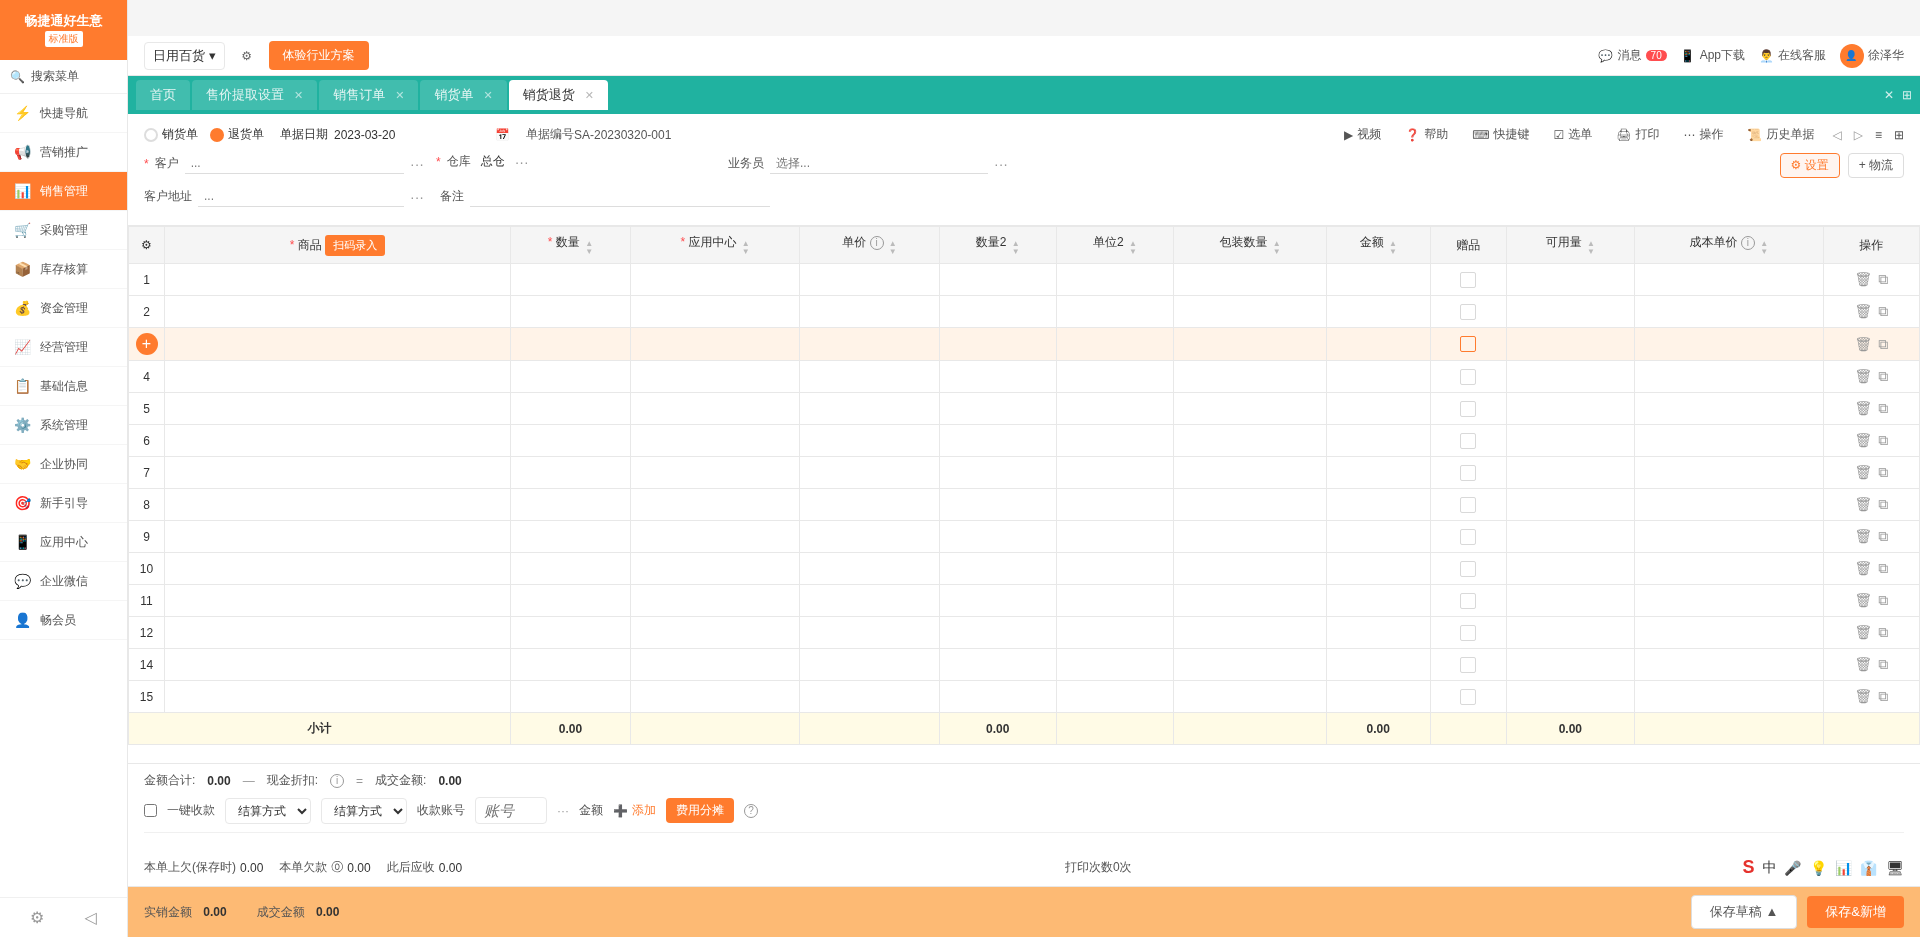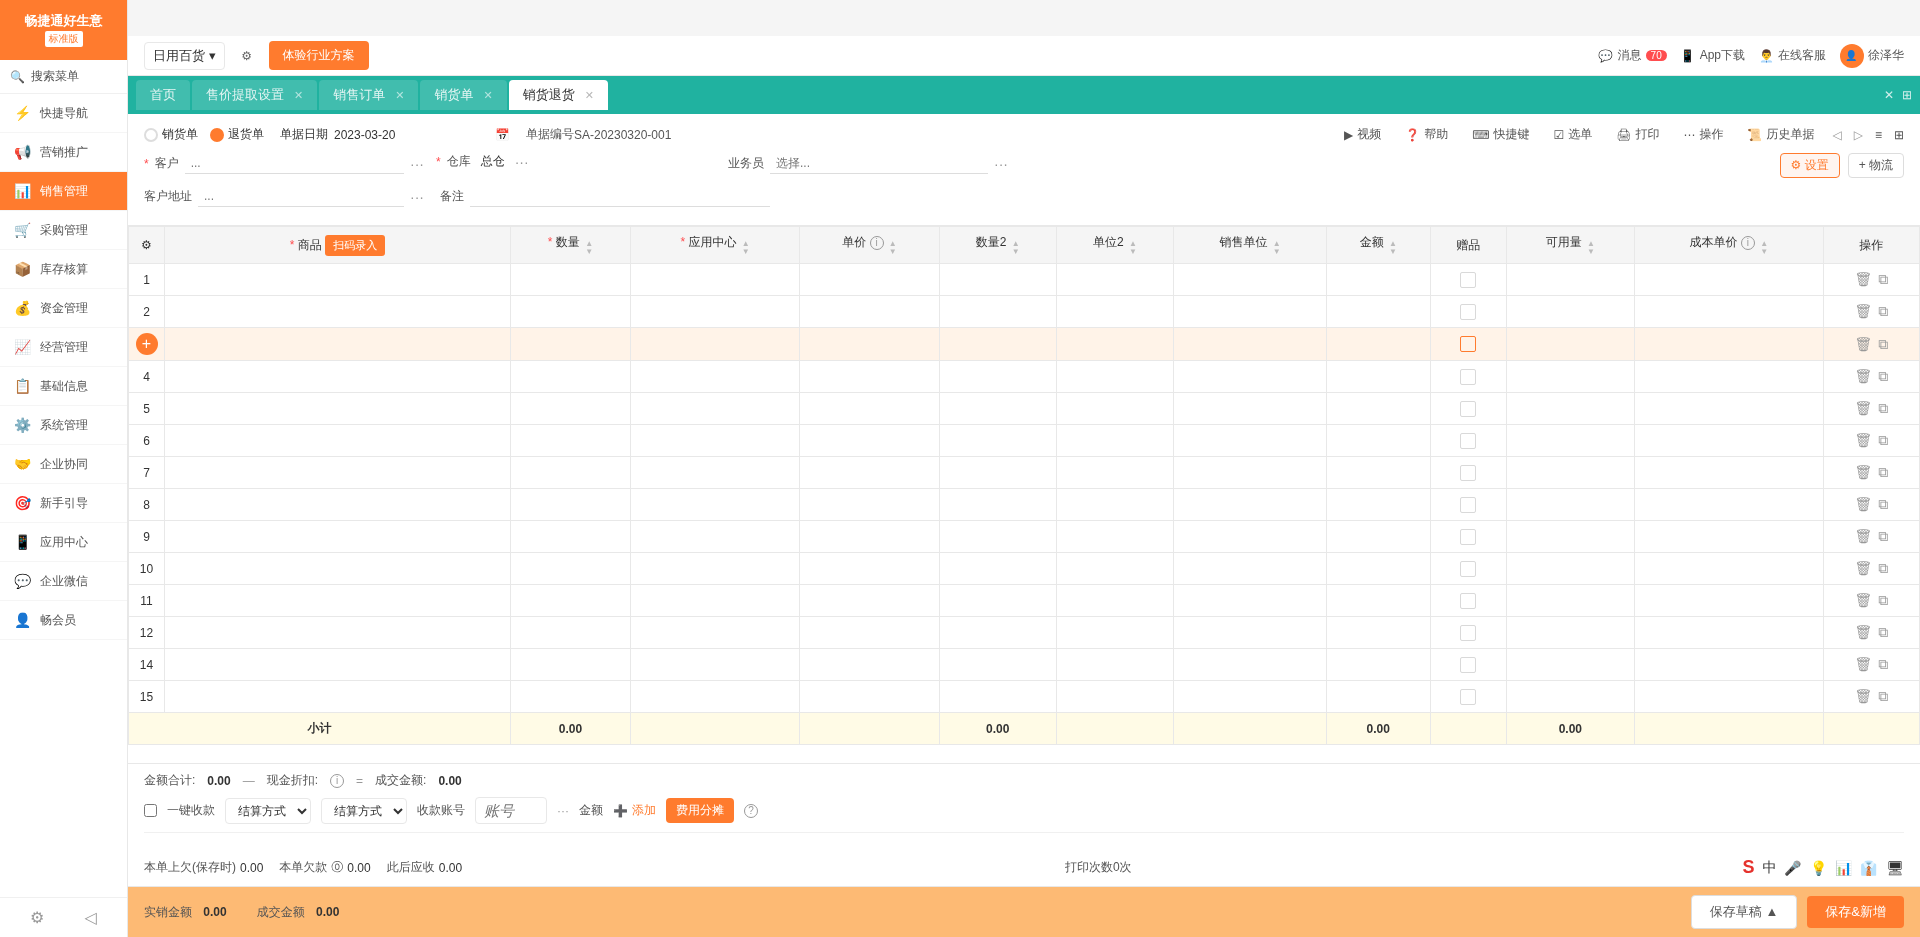--- a/index.html
+++ b/index.html
@@ -400,21 +400,21 @@
                   </span>
               </th>
               <th>
                 <span>单位2</span>
                 <span class="sort-arrows">
                     <span>▲</span>
                     <span>▼</span>
                   </span>
               </th>
               <th>
-                <span>销售单位</span>
+                <span>包装数量</span>
                 <span class="sort-arrows">
                     <span>▲</span>
                     <span>▼</span>
                   </span>
               </th>
               <th>
                 <span>金额</span>
                 <span class="sort-arrows">
                     <span>▲</span>
                     <span>▼</span>

